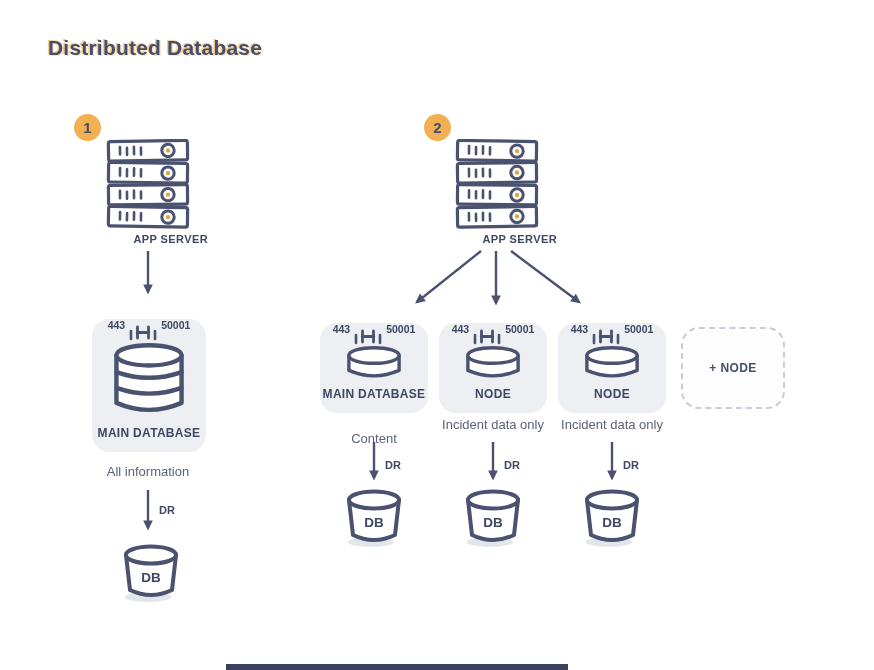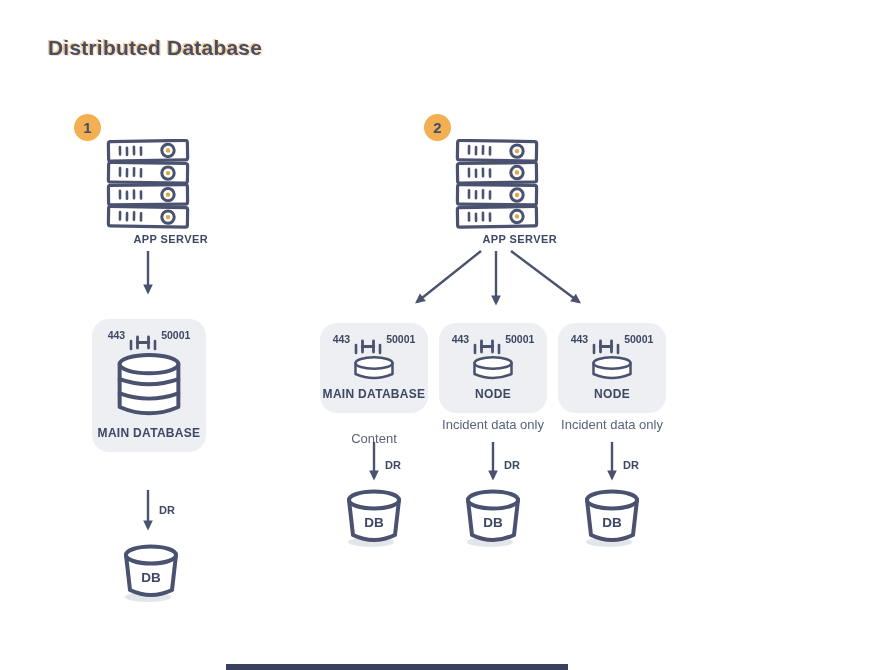--- a/index.html
+++ b/index.html
@@ -15,21 +15,21 @@
   .badge{
     width:27px;height:27px;border-radius:50%;background:#f3b052;
     display:flex;align-items:center;justify-content:center;
     font-size:15px;font-weight:bold;color:#454e6b;
   }
   .caption{
     font-size:11px;font-weight:bold;color:#3e4763;letter-spacing:.4px;text-align:right;
   }
   .card{
     background:#edeff2;border-radius:17px;box-sizing:border-box;
-    display:flex;flex-direction:column;align-items:center;padding:10px 6px 12px;
+    display:flex;flex-direction:column;align-items:center;padding:0 6px 12px;
   }
   .card-lg{width:114px;height:133px;}
   .card-sm{width:108px;height:90px;}
   .ports{display:flex;align-items:flex-start;gap:3px;font-size:10.5px;font-weight:bold;color:#3e4763;}
   .ports svg{margin-top:5px;}
   .card-label{font-size:12px;font-weight:bold;color:#3e4763;letter-spacing:.3px;text-align:right;white-space:nowrap;}
   .card-lg .card-label{margin-top:auto;}
   .card-sm .card-label{margin-top:3px;}
   .desc{width:160px;font-size:13px;color:#5a6378;text-align:center;}
   .dr-label{font-size:11px;font-weight:bold;color:#3e4763;}
@@ -106,20 +106,21 @@
     </div>
     <svg width="88" height="81" viewBox="0 0 100 92" style="margin-top:2px;">
       <path d="M13 14 L13 68 Q50 84 87 68 L87 14 Z" fill="#fff" stroke="#4a5270" stroke-width="5" stroke-linejoin="round"></path>
       <path d="M13 33 Q50 46 87 33" fill="none" stroke="#4a5270" stroke-width="5" stroke-linecap="round"></path>
       <path d="M13 51 Q50 64 87 51" fill="none" stroke="#4a5270" stroke-width="5" stroke-linecap="round"></path>
       <ellipse cx="50" cy="14" rx="37" ry="11.5" fill="#fff" stroke="#4a5270" stroke-width="5"></ellipse>
     </svg>
     <div class="card-label">MAIN DATABASE</div>
   </div>
 
+  <div class="abs desc" style="left:68px;top:464px;">All information</div>
 
   <svg class="abs" style="left:138px;top:488px;" width="20" height="52">
     <line x1="10" y1="2" x2="10" y2="40" stroke="#4a5270" stroke-width="2.4" marker-end="url(#ah)"></line>
   </svg>
   <div class="abs dr-label" style="left:159px;top:504px;">DR</div>
 
   <svg class="abs" style="left:119px;top:542px;" width="64" height="62" viewBox="0 0 64 62">
     <ellipse cx="29" cy="55" rx="23" ry="5" fill="#e2e5ea"></ellipse>
     <path d="M7 13 L11 48 Q32 58 53 48 L57 13 Z" fill="#fff" stroke="#4a5270" stroke-width="4" stroke-linejoin="round"></path>
     <ellipse cx="32" cy="13" rx="25" ry="8.5" fill="#fff" stroke="#4a5270" stroke-width="4"></ellipse>
@@ -211,20 +212,23 @@
       </svg>
       <span>50001</span>
     </div>
     <svg width="84" height="47" viewBox="0 0 100 56" style="margin-top:1px;">
       <path d="M13 14 L13 36 Q50 52 87 36 L87 14 Z" fill="#fff" stroke="#4a5270" stroke-width="5" stroke-linejoin="round"></path>
       <ellipse cx="50" cy="14" rx="37" ry="11.5" fill="#fff" stroke="#4a5270" stroke-width="5"></ellipse>
     </svg>
     <div class="card-label">NODE</div>
   </div>
 
+  <div class="abs dashed-card" style="left:681px;top:327px;">
+    <span class="add-node">+ NODE</span>
+  </div>
 
   <div class="abs desc" style="left:294px;top:431px;">Content</div>
   <div class="abs desc" style="left:413px;top:417px;">Incident data only</div>
   <div class="abs desc" style="left:532px;top:417px;">Incident data only</div>
 
   <svg class="abs" style="left:364px;top:440px;" width="20" height="50">
     <line x1="10" y1="2" x2="10" y2="38" stroke="#4a5270" stroke-width="2.4" marker-end="url(#ah)"></line>
   </svg>
   <div class="abs dr-label" style="left:385px;top:459px;">DR</div>
 

